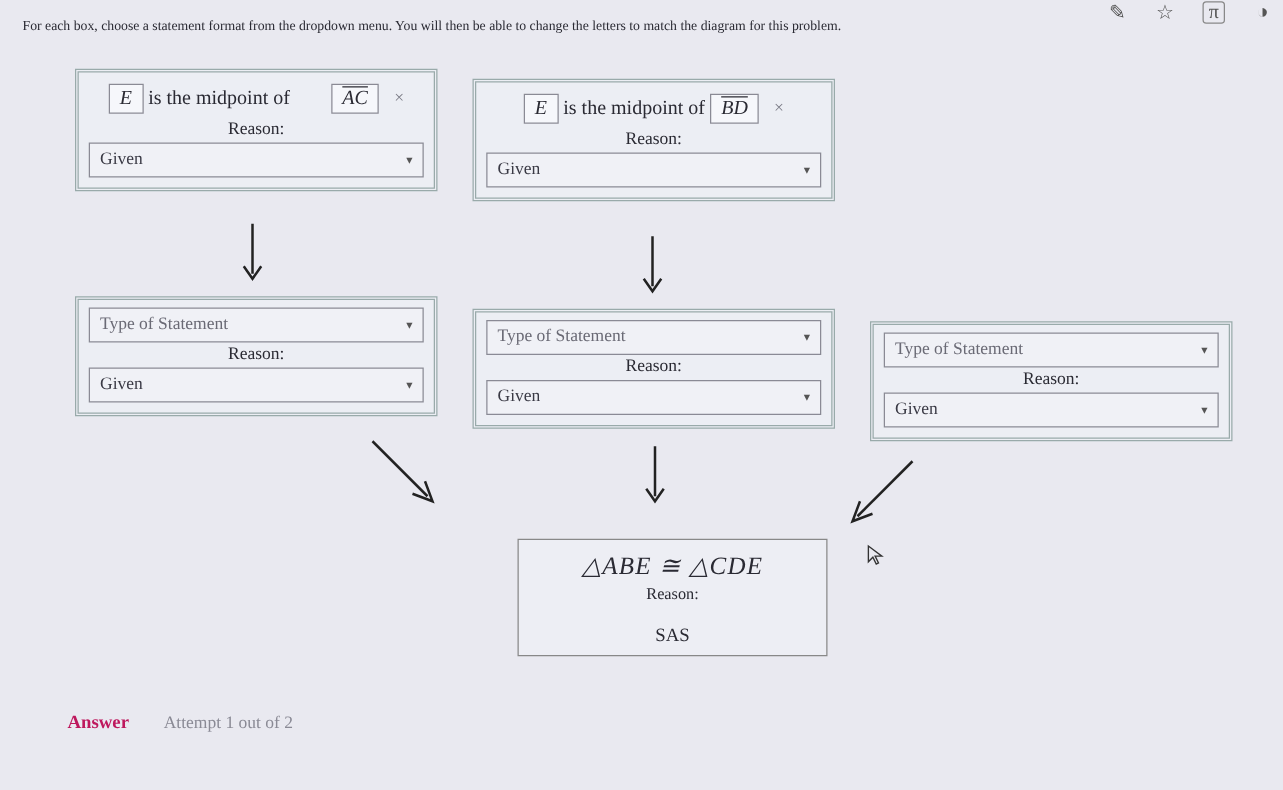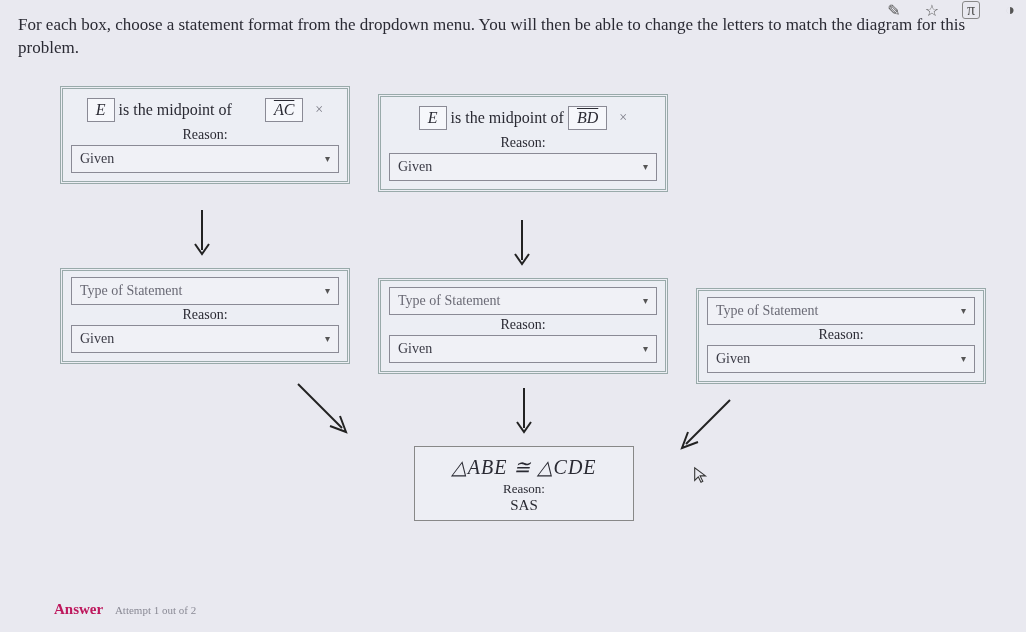--- a/index.html
+++ b/index.html
@@ -22,21 +22,21 @@
     padding: 0 8px;
     align-items: center;
   }
   .toolbar .tb-icon {
     width: 16px; height: 16px;
     display: flex; align-items: center; justify-content: center;
     color: #555;
   }
   .instructions {
     padding: 14px 18px 6px 18px;
-    font-size: 17px;
+    font-size: 11px;
     line-height: 1.35;
   }
   .canvas { position: relative; width: 1026px; height: 560px; }
 
   .block {
     position: absolute;
     border: 3px double #9aa;
     background: #eceef4;
     padding: 6px 8px 8px 8px;
   }
@@ -97,30 +97,30 @@
     text-align: center;
     padding: 8px 18px 6px 18px;
   }
   .final .congr {
     font-family: 'Times New Roman', serif;
     font-size: 20px;
     font-style: italic;
     letter-spacing: 1px;
   }
   .final .r { font-size: 13px; margin-top: 2px; }
-  .final .sas { font-size: 15px; margin-top: 0px; }
+  .final .sas { font-size: 15px; margin-top: 18px; }
 
   .answer-row {
     position: absolute;
     left: 54px;
     bottom: 8px;
     font-size: 15px;
   }
   .answer-row .ans { font-weight: 600; color: #be185d; }
-  .answer-row .att { color: #8a8a95; margin-left: 8px; font-size: 11px; }
+  .answer-row .att { color: #8a8a95; margin-left: 24px; font-size: 14px; }
 
   .cursor-icon {
     position: absolute;
     width: 18px; height: 18px;
   }
 </style>
 </head>
 <body>
 
 <div class="toolbar">
@@ -217,21 +217,21 @@
   </svg>
   <svg class="arrow" style="left:668px; top:326px; width:70px; height:70px;" viewBox="0 0 70 70">
     <line x1="62" y1="8" x2="18" y2="52" stroke="#222" stroke-width="2"></line>
     <polyline points="30,50 14,56 20,40" fill="none" stroke="#222" stroke-width="2"></polyline>
   </svg>
 
   <svg class="cursor-icon" style="left:692px; top:400px;" viewBox="0 0 20 20">
     <path d="M3 2 L3 16 L7 12 L10 18 L12 17 L9 11 L15 11 Z" fill="none" stroke="#333" stroke-width="1.2"></path>
   </svg>
 
-  <div class="final" style="left:414px; top:380px; width:220px;">
+  <div class="final" style="left:414px; top:396px; width:248px;">
     <div class="congr">
       <span>△ABE</span>
       <span>≅</span>
       <span>△CDE</span>
     </div>
     <div class="r">Reason:</div>
     <div class="sas">SAS</div>
   </div>
 
   <div class="answer-row">

